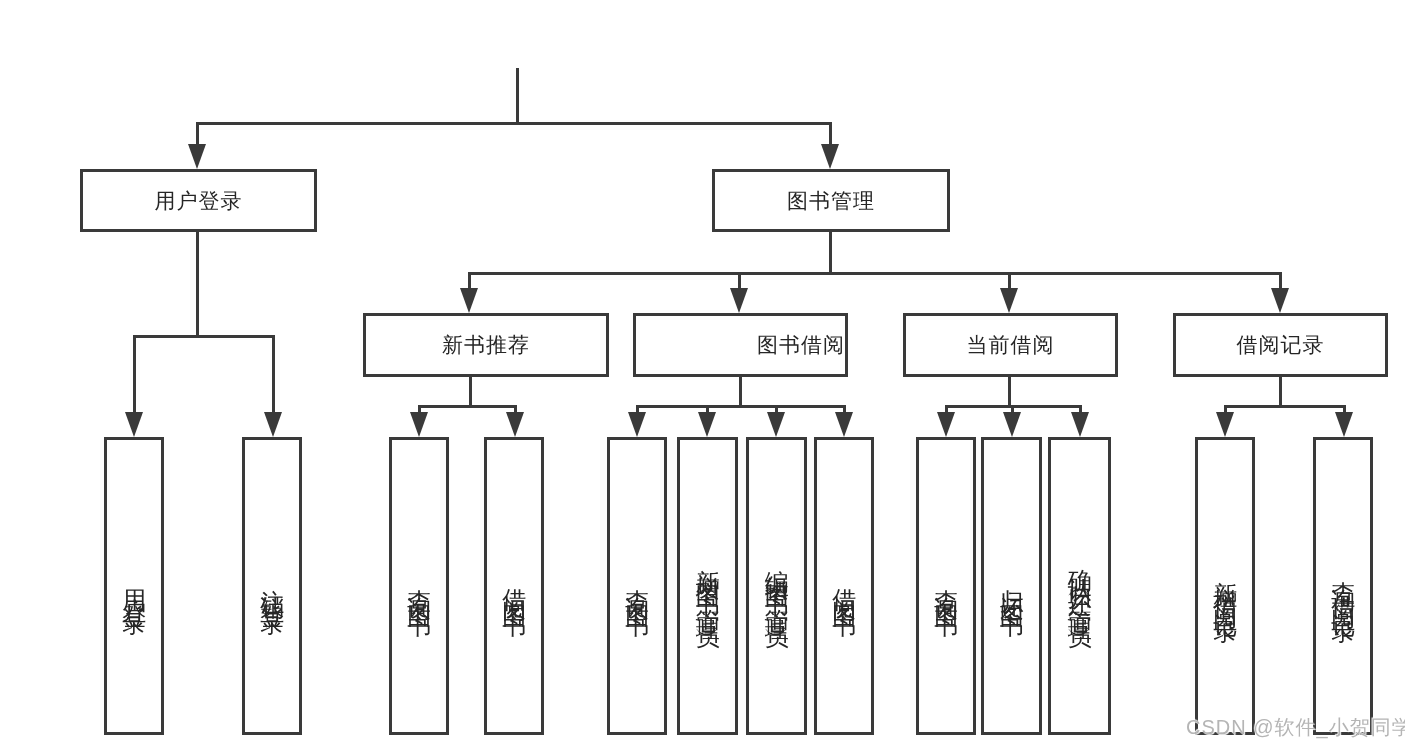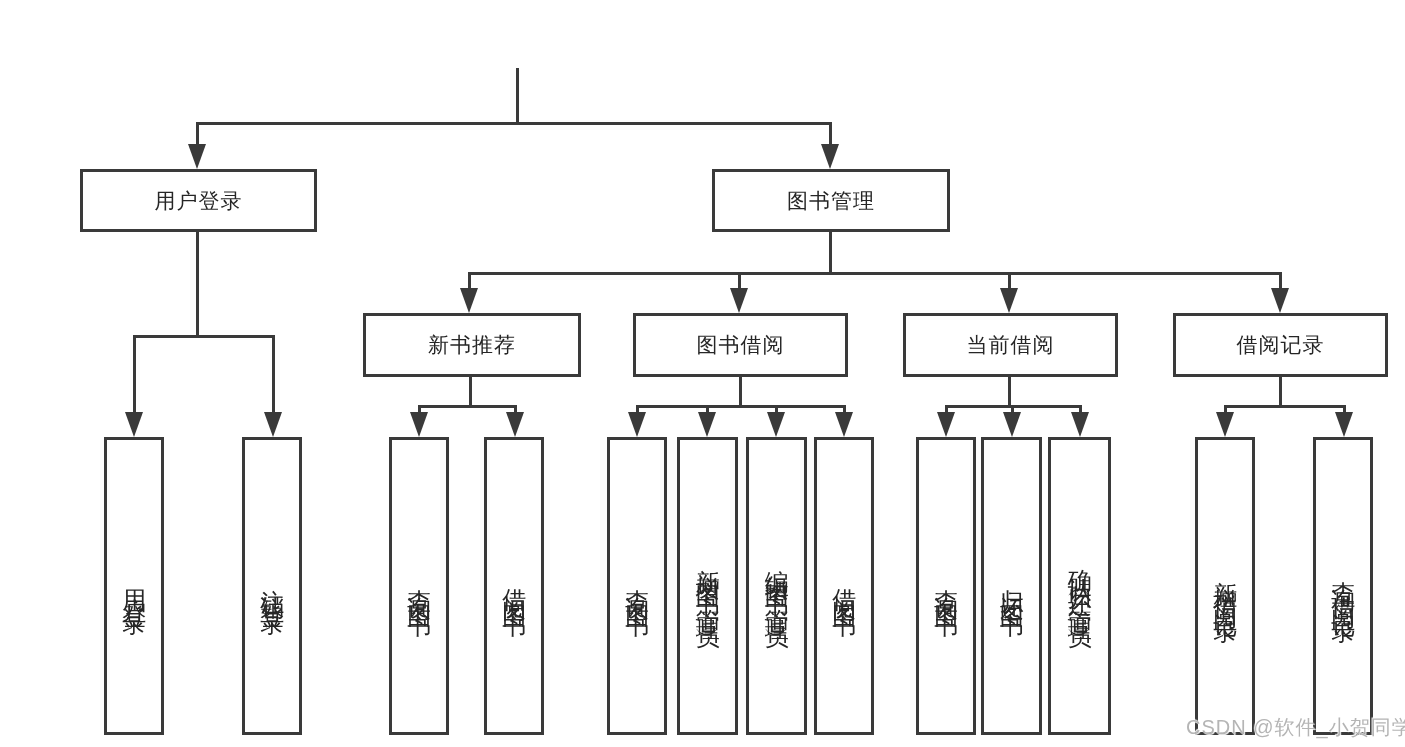--- a/index.html
+++ b/index.html
@@ -61,24 +61,24 @@
   <div class="ln" style="left:468px;top:272px;width:814px;height:3px;"></div>
   <div class="ln" style="left:468px;top:272px;width:3px;height:20px;"></div>
   <div class="ar" style="left:460px;top:288px;"></div>
   <div class="ln" style="left:738px;top:272px;width:3px;height:20px;"></div>
   <div class="ar" style="left:730px;top:288px;"></div>
   <div class="ln" style="left:1008px;top:272px;width:3px;height:20px;"></div>
   <div class="ar" style="left:1000px;top:288px;"></div>
   <div class="ln" style="left:1279px;top:272px;width:3px;height:20px;"></div>
   <div class="ar" style="left:1271px;top:288px;"></div>
 
-  <div class="bx" style="left:363px;top:313px;width:218px;height:64px;">
+  <div class="bx" style="left:363px;top:313px;width:246px;height:64px;">
     <span>新书推荐</span>
   </div>
-  <div class="bx" style="left:633px;top:313px;width:215px;height:64px;">
+  <div class="bx" style="left:633px;top:313px;width:215px;height:64px;justify-content:flex-end;">
     <span>图书借阅</span>
   </div>
   <div class="bx" style="left:903px;top:313px;width:215px;height:64px;">
     <span>当前借阅</span>
   </div>
   <div class="bx" style="left:1173px;top:313px;width:215px;height:64px;">
     <span>借阅记录</span>
   </div>
 
   <div class="ln" style="left:469px;top:377px;width:3px;height:31px;"></div>

